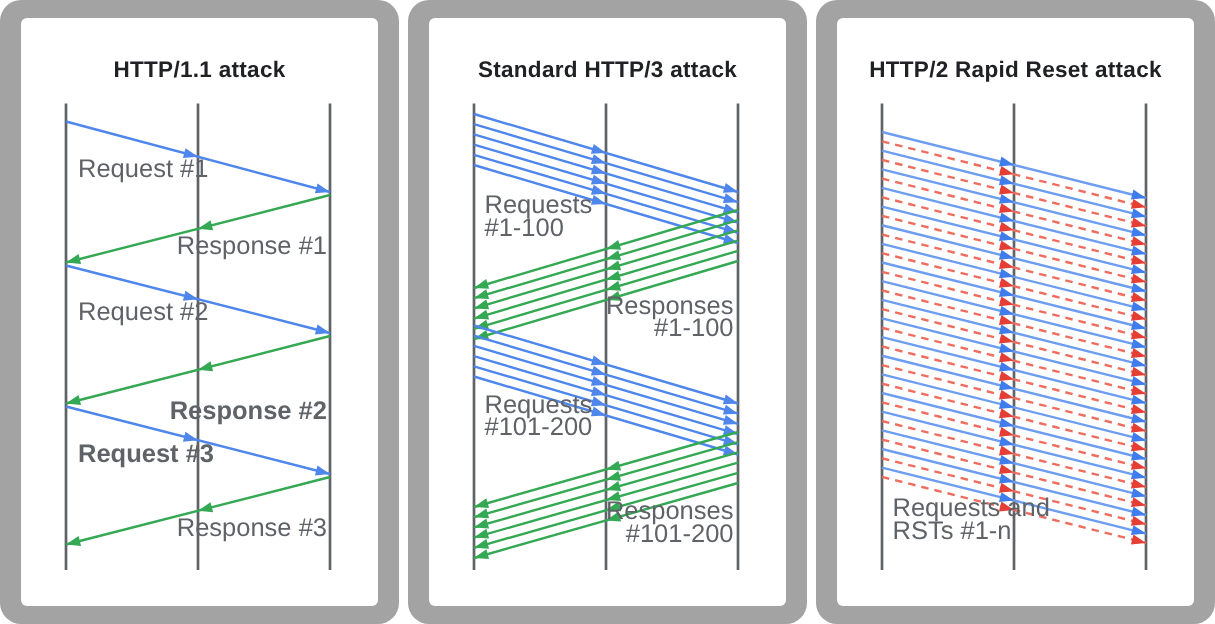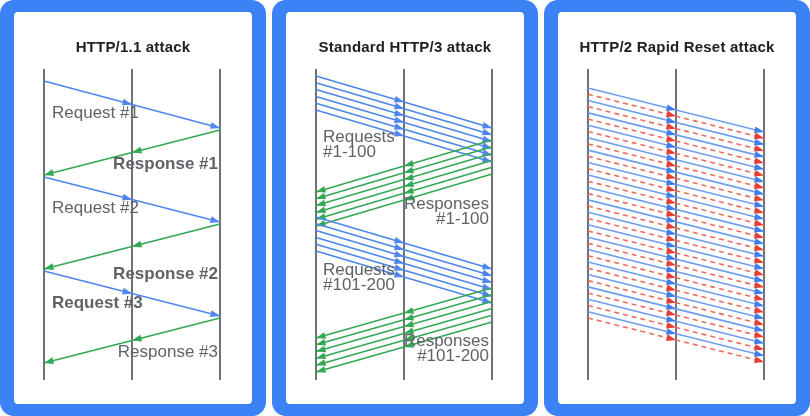--- a/index.html
+++ b/index.html
@@ -3,21 +3,21 @@
 <meta charset="utf-8">
 <style>
   html,body { margin:0; padding:0; background:#ffffff; }
   .page {
     position:relative; width:810px; height:416px;
     background:#ffffff; overflow:hidden;
     font-family:"Liberation Sans", sans-serif;
   }
   .tile {
     position:absolute; top:0; width:266px; height:416px;
-    background:#3b82f6; border-radius:14px;
+    background:#a3a3a3; border-radius:14px;
   }
   .tile-1 { left:0; }
   .tile-2 { left:272px; }
   .tile-3 { left:544px; }
   .card {
     position:absolute; top:12px; bottom:12px; left:14px; right:14px;
     background:#ffffff; border-radius:4px;
   }
   .panel-title {
     position:absolute; top:26px; left:0; width:100%;
@@ -25,21 +25,21 @@
     color:#202124; letter-spacing:0.2px;
   }
   .diagram-svg { position:absolute; top:0; left:0; width:238px; height:392px; }
   .lbl {
     position:absolute; font-size:17px; color:#5f6368;
     line-height:15px; white-space:nowrap;
   }
   .lbl.right { text-align:right; }
   
   .p1-l0 { left:38px;  top:93px;  }
-  .p1-l1 { right:34px; top:144px;font-weight:bold; }
+  .p1-l1 { right:34px; top:144px; }
   .p1-l2 { left:38px;  top:188px; }
   .p1-l3 { right:34px; top:254px;font-weight:bold; }
   .p1-l4 { left:38px;  top:283px;font-weight:bold; }
   .p1-l5 { right:34px; top:332px; }
   
   .p2-l0 { left:37px;  top:117px; }
   .p2-l1 { right:35px; top:184px; }
   .p2-l2 { left:37px;  top:250px; }
   .p2-l3 { right:35px; top:321px; }
   
@@ -299,16 +299,20 @@
           <line x1="30" y1="281.08" x2="206" y2="325.08" stroke="#ee6d5f" stroke-width="1.6" stroke-dasharray="5 4"></line>
           <polygon points="118,303.08 107.95902512349582,304.07439606264893 109.60826737374288,297.4774270616607" fill="#e53e35"></polygon>
           <polygon points="206,325.08 195.9590251234958,326.07439606264893 197.60826737374288,319.4774270616607" fill="#e53e35"></polygon>
           <line x1="30" y1="293.51" x2="206" y2="337.51" stroke="#ee6d5f" stroke-width="1.6" stroke-dasharray="5 4"></line>
           <polygon points="118,315.51 107.95902512349582,316.50439606264894 109.60826737374288,309.9074270616607" fill="#e53e35"></polygon>
           <polygon points="206,337.51 195.9590251234958,338.50439606264894 197.60826737374288,331.9074270616607" fill="#e53e35"></polygon>
           <line x1="30" y1="305.94" x2="206" y2="349.94" stroke="#ee6d5f" stroke-width="1.6" stroke-dasharray="5 4"></line>
           <polygon points="118,327.94 107.95902512349582,328.93439606264894 109.60826737374288,322.3374270616607" fill="#e53e35"></polygon>
           <polygon points="206,349.94 195.9590251234958,350.93439606264894 197.60826737374288,344.3374270616607" fill="#e53e35"></polygon>
         </svg>
+      <div class="lbl p3-l0">
+        <span style="display:block">Requests and</span>
+        <span style="display:block">RSTs #1-n</span>
+      </div>
     </div>
   </div>
 
 </div>
 
 </body></html>

